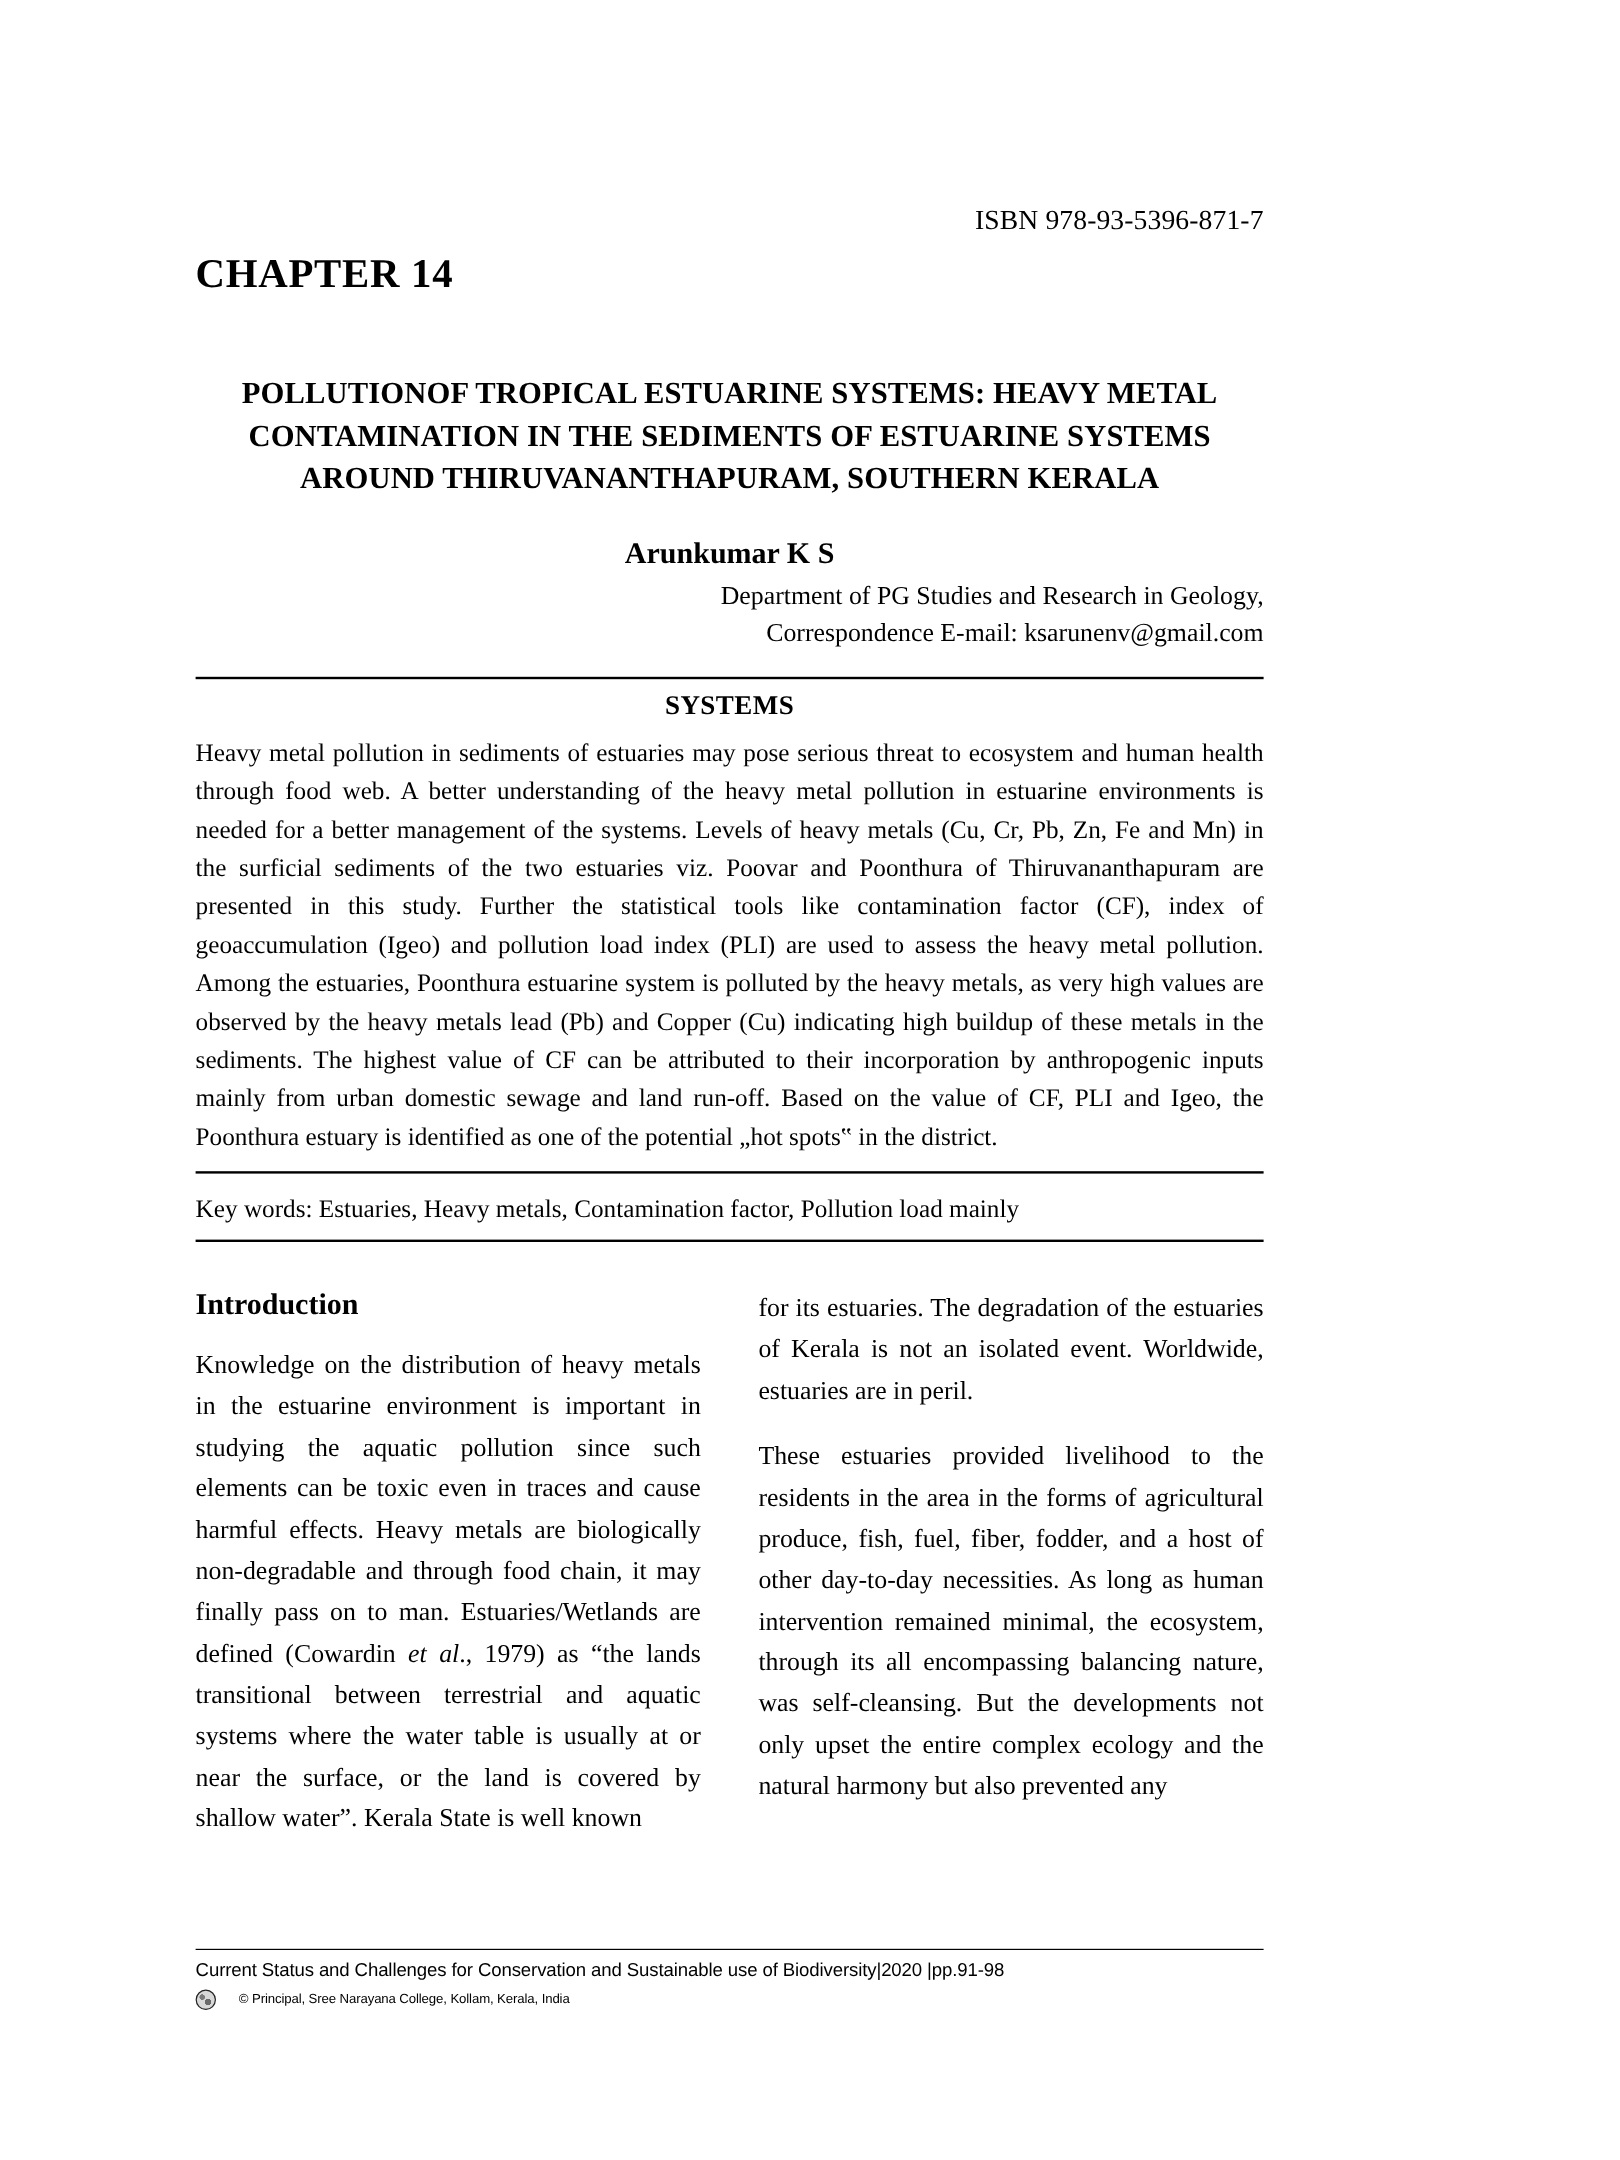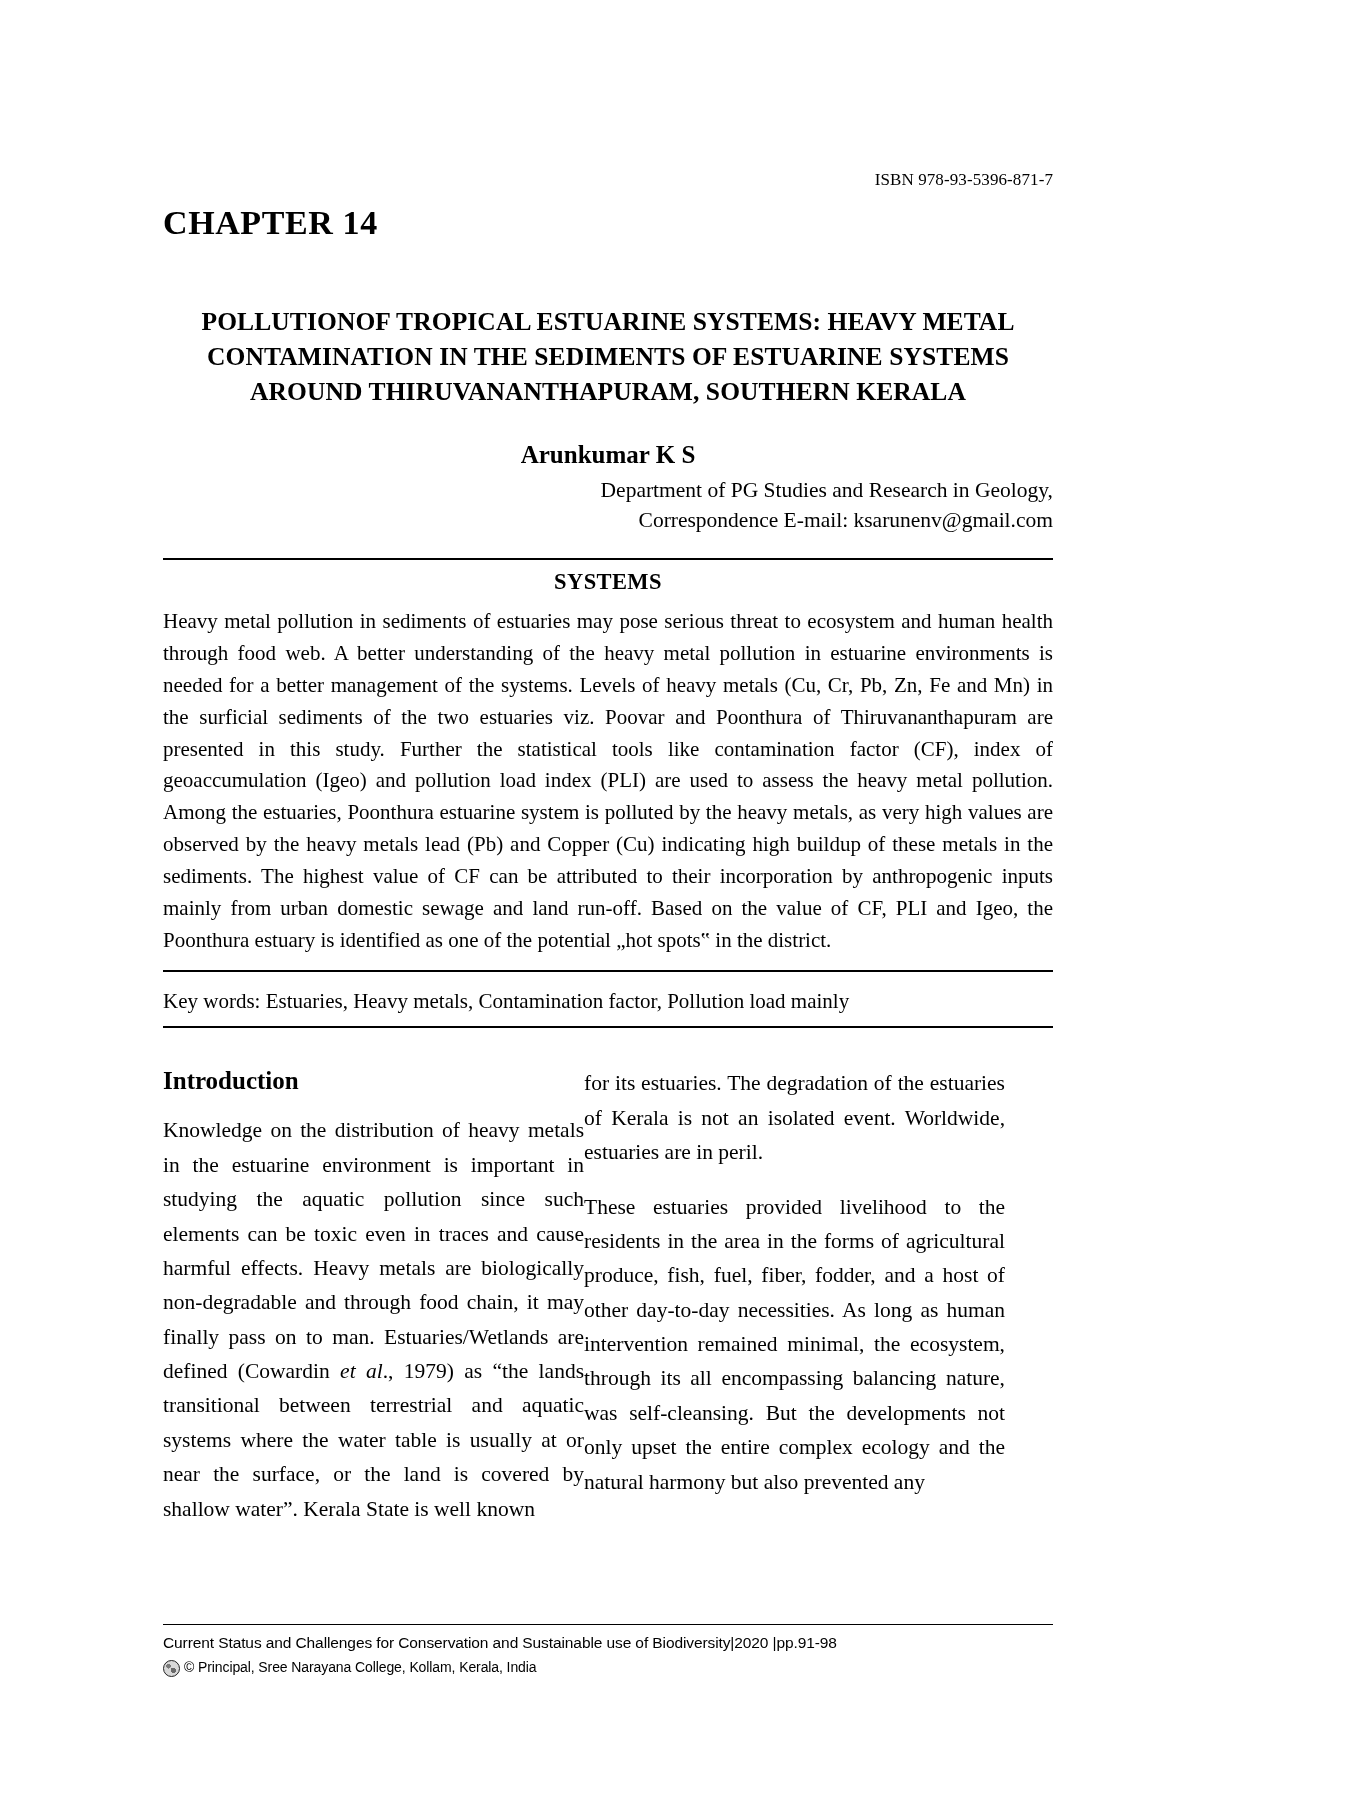--- a/index.html
+++ b/index.html
@@ -25,21 +25,21 @@
   .content {
     position: absolute;
     left: 163px;
     top: 0;
     width: 890px;
   }
 
   
   .isbn {
     text-align: right;
-    font-size: 17px;
+    font-size: 23px;
     letter-spacing: 0.1px;
     margin-top: 171px;
     line-height: 1.1;
   }
   .chapter-label {
     font-size: 34px;
     font-weight: bold;
     letter-spacing: 0.6px;
     margin-top: 13px;
     line-height: 1.15;
@@ -100,20 +100,21 @@
     font-size: 21px;
     line-height: 1.5;
     margin-top: 14px;
     margin-bottom: 9px;
   }
 
   
   .columns {
     margin-top: 38px;
     display: flex;
+    gap: 48px;
   }
   .col { width: 421px; }
   .section-head {
     font-size: 25px;
     font-weight: bold;
     line-height: 1.2;
     margin-bottom: 17px;
   }
   .col p {
     margin: 0 0 20px 0;
@@ -138,26 +139,26 @@
     margin: 0 0 7px 0;
   }
   .footer-line1 {
     font-family: "Liberation Sans", "DejaVu Sans", sans-serif;
     font-size: 15.5px;
     line-height: 1.45;
     letter-spacing: -0.1px;
   }
   .footer-line2 {
     font-family: "Liberation Sans", "DejaVu Sans", sans-serif;
-    font-size: 14px;
+    font-size: 11px;
     line-height: 1.5;
     margin-top: 3px;
     display: flex;
     align-items: center;
-    gap: 4px;
+    gap: 19px;
     letter-spacing: -0.1px;
   }
   .globe-glyph {
     display: inline-block;
     width: 15px;
     height: 15px;
     border-radius: 50%;
     border: 1.2px solid #222;
     background:
       radial-gradient(circle at 30% 35%, #7a7a7a 0 2.2px, transparent 2.4px),

